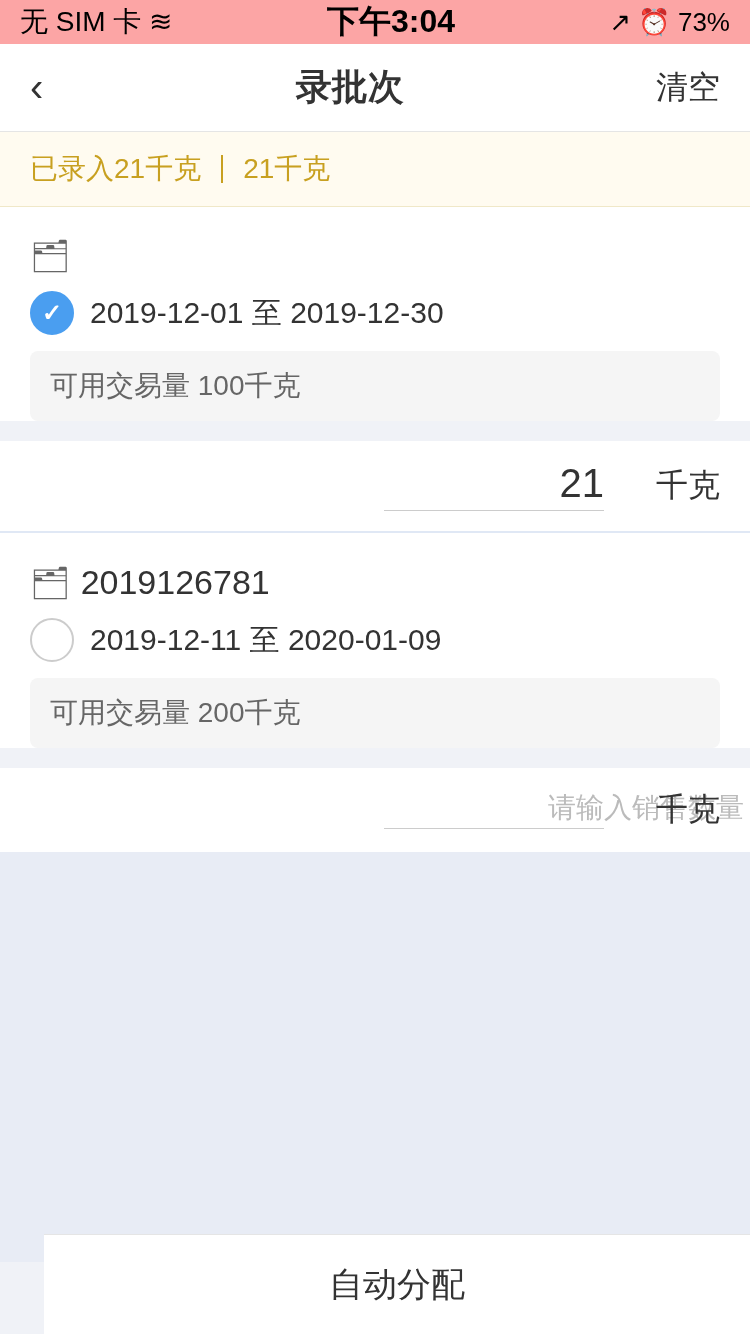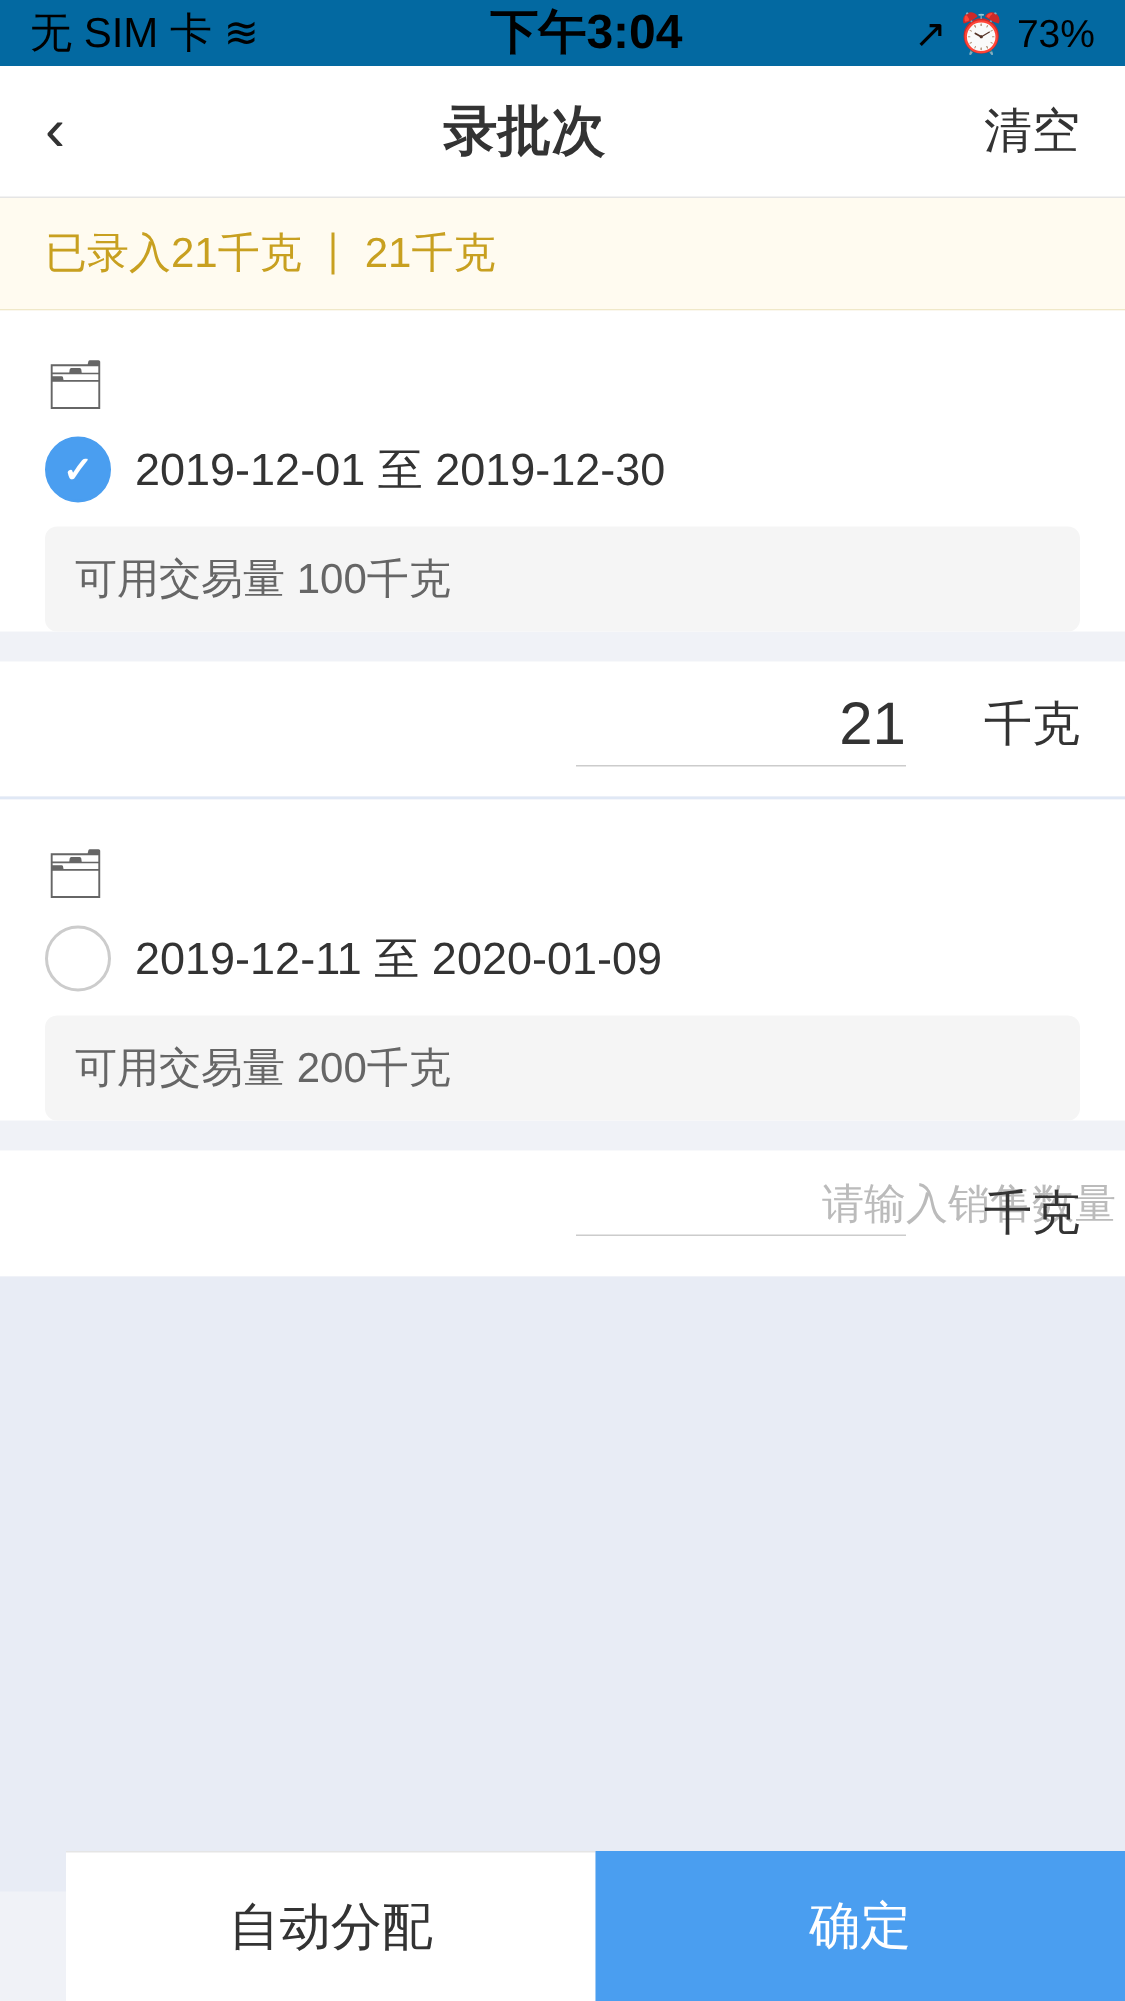--- a/index.html
+++ b/index.html
@@ -8,21 +8,21 @@
       width: 750px;
       min-height: 1334px;
       font-family: -apple-system, "PingFang SC", "Helvetica Neue", Arial, sans-serif;
       background: #f0f2f7;
       overflow-x: hidden;
     }
 
     
     .status-bar {
       height: 44px;
-      background: #0369a1;
+      background: #fca5a5;
       display: flex;
       align-items: center;
       justify-content: space-between;
       padding: 0 20px;
       font-size: 28px;
     }
     .status-left { font-size: 28px; color: #000; }
     .status-center { font-size: 32px; font-weight: 600; color: #000; }
     .status-right { display: flex; align-items: center; gap: 8px; font-size: 26px; color: #000; }
 
@@ -134,20 +134,21 @@
       border-radius: 8px;
       padding: 16px 20px;
       margin: 0 0 20px 0;
       font-size: 28px;
       color: #666;
     }
 
     
     .quantity-row {
       display: flex;
+      align-items: center;
       justify-content: flex-end;
       padding: 20px 30px;
       background: #fff;
       gap: 16px;
     }
     .quantity-input {
       border: none;
       outline: none;
       font-size: 36px;
       color: #333;
@@ -262,20 +263,21 @@
     </div>
   </div>
   <span class="quantity-unit">千克</span>
 </div>
 
 <div class="section-divider"></div>
 
 <div class="batch-card" style="margin-top:0;">
   <div class="batch-header">
     <span class="batch-icon">🗂</span>
+    <span class="batch-number">2019126781</span>
   </div>
   <div class="batch-date-row">
     <div class="checkbox"></div>
     <span class="batch-date">2019-12-11 至 2020-01-09</span>
   </div>
   <div class="batch-availability">可用交易量 200千克</div>
 </div>
 
 <div class="quantity-row">
   <div class="input-wrapper">
@@ -283,14 +285,13 @@
       <input type="text" class="quantity-input" style="width: 360px; font-size: 28px; color: rgb(187, 187, 187);" placeholder="请输入销售数量">
     </div>
   </div>
   <span class="quantity-unit">千克</span>
 </div>
 
 <div class="empty-area" style="height: 410px; background: #e8ecf5;"></div>
 
 <div class="bottom-bar">
   <button class="btn-auto">自动分配</button>
-  <button class="btn-confirm">确定</button>
 </div>
 
 </body></html>

